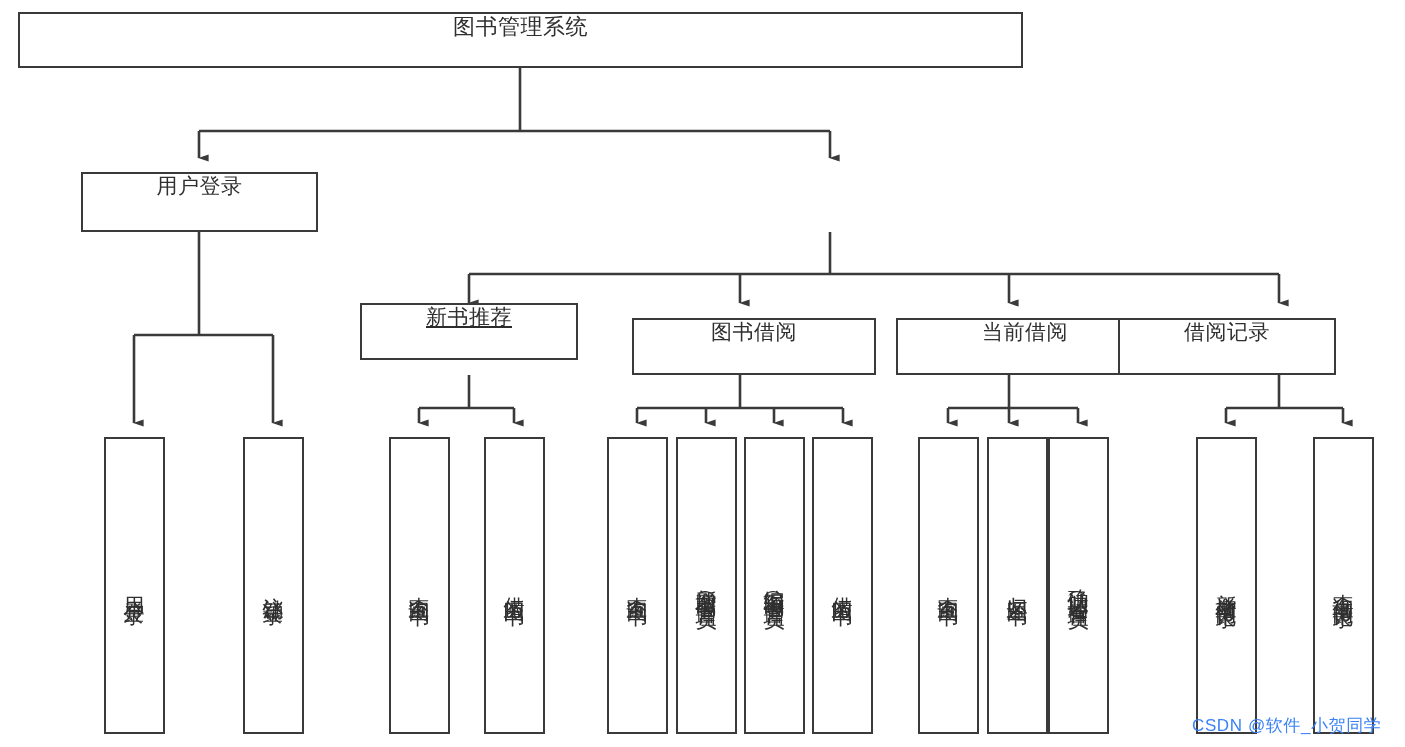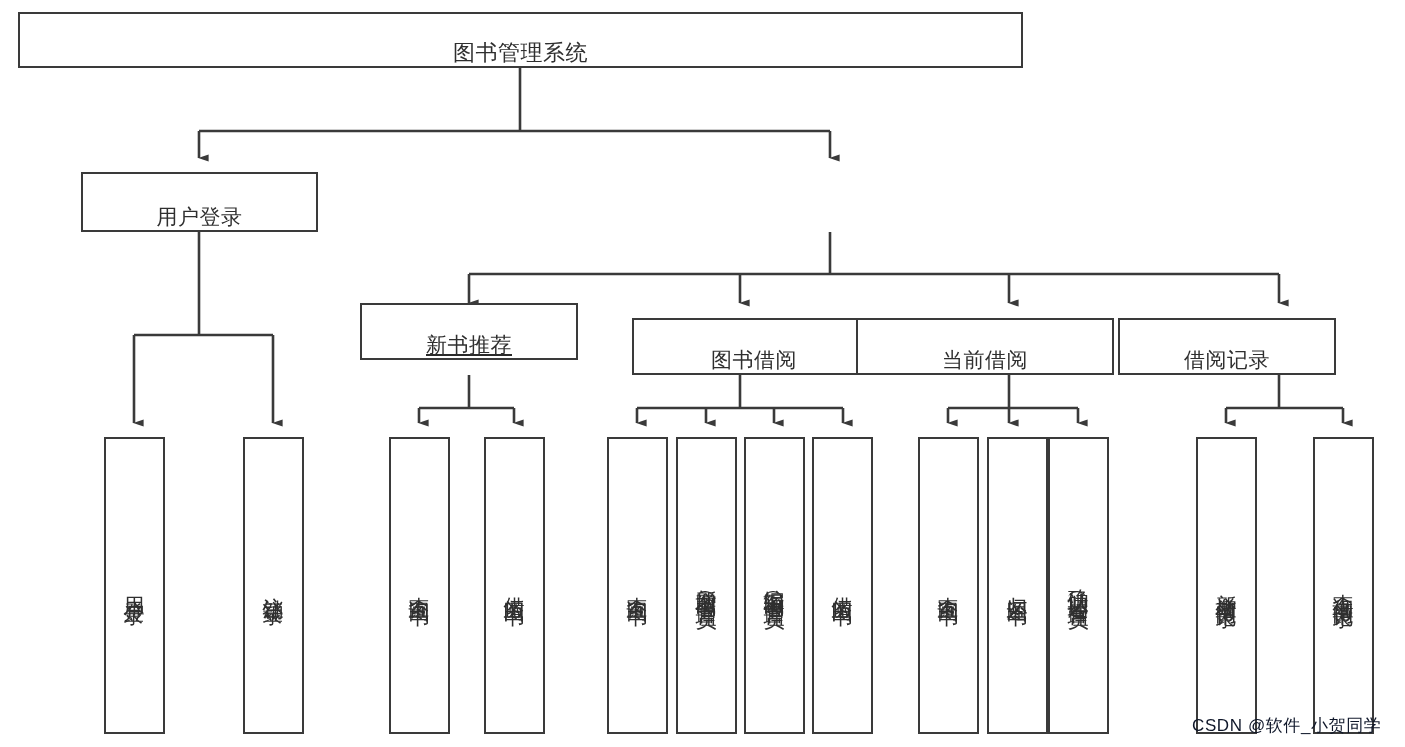--- a/index.html
+++ b/index.html
@@ -25,21 +25,21 @@
     width: 1405px;
     height: 747px;
     pointer-events: none;
   }
   .node {
     position: absolute;
     box-sizing: border-box;
     background: #ffffff;
     border: 2.5px solid #3a3a3a;
     display: flex;
-    align-items: flex-end;
+    align-items: flex-start;
     justify-content: center;
     text-align: center;
   }
   .node .label {
     display: block;
     line-height: 1.18;
     letter-spacing: 0.5px;
     color: #2f2f2f;
   }
   
@@ -59,21 +59,21 @@
     writing-mode: vertical-rl;
     text-orientation: upright;
     font-size: 21px;
     letter-spacing: 3px;
     line-height: 1;
     white-space: nowrap;
   }
   .watermark {
     position: absolute;
     font-size: 17px;
-    color: #0f172a;
+    color: #3b82f6;
     letter-spacing: 0.6px;
     white-space: nowrap;
     font-family: "Liberation Sans", "DejaVu Sans", sans-serif;
   }
 </style>
 </head>
 <body>
 
 <div id="canvas">
 
@@ -134,21 +134,21 @@
   <div class="node horiz" style="left:81px; top:172px; width:237px; height:60px;">
     <span class="label">用户登录</span>
   </div>
 
   <div class="node horiz" style="left:360px; top:303px; width:218px; height:57px;text-decoration:underline;">
     <span class="label">新书推荐</span>
   </div>
   <div class="node horiz" style="left:632px; top:318px; width:244px; height:57px;">
     <span class="label">图书借阅</span>
   </div>
-  <div class="node horiz" style="left:856px; top:318px; width:258px; height:57px;">
+  <div class="node horiz" style="left:896px; top:318px; width:258px; height:57px;">
     <span class="label">当前借阅</span>
   </div>
   <div class="node horiz" style="left:1118px; top:318px; width:218px; height:57px;">
     <span class="label">借阅记录</span>
   </div>
 
   <div class="node vert" style="left:104px; top:437px; width:61px; height:297px;">
     <span class="label">用户登录</span>
   </div>
   <div class="node vert" style="left:243px; top:437px; width:61px; height:297px;">

